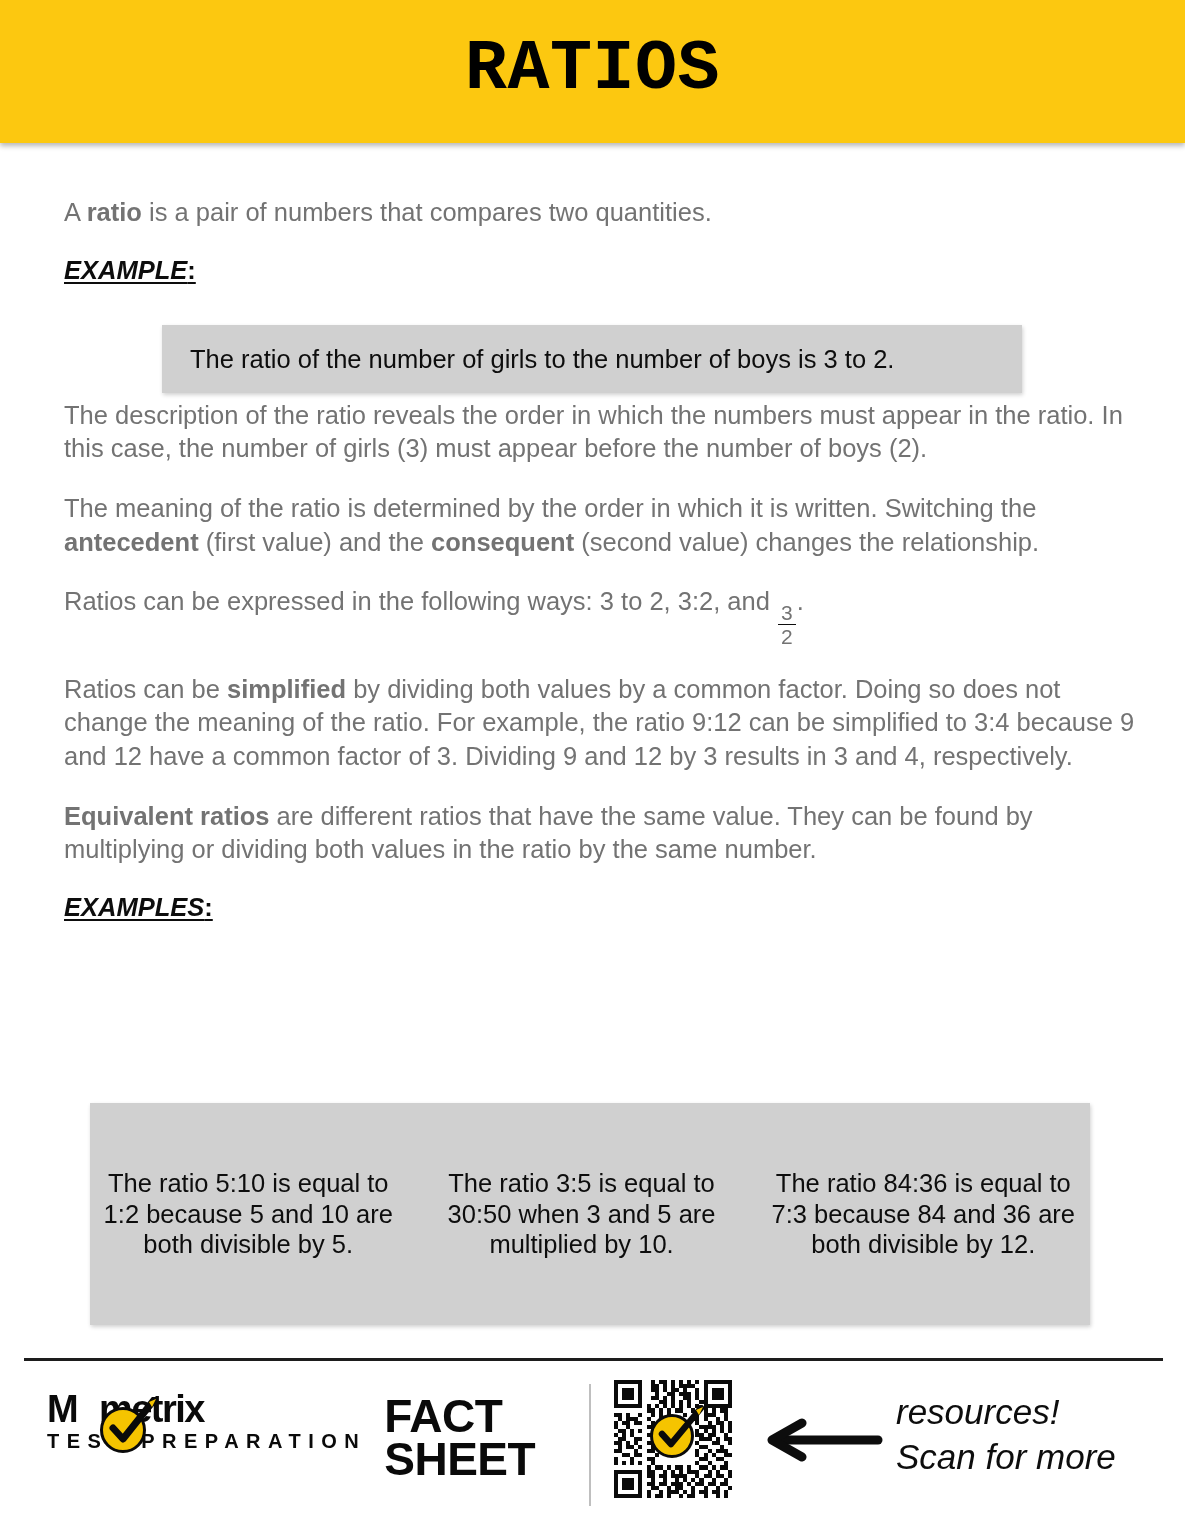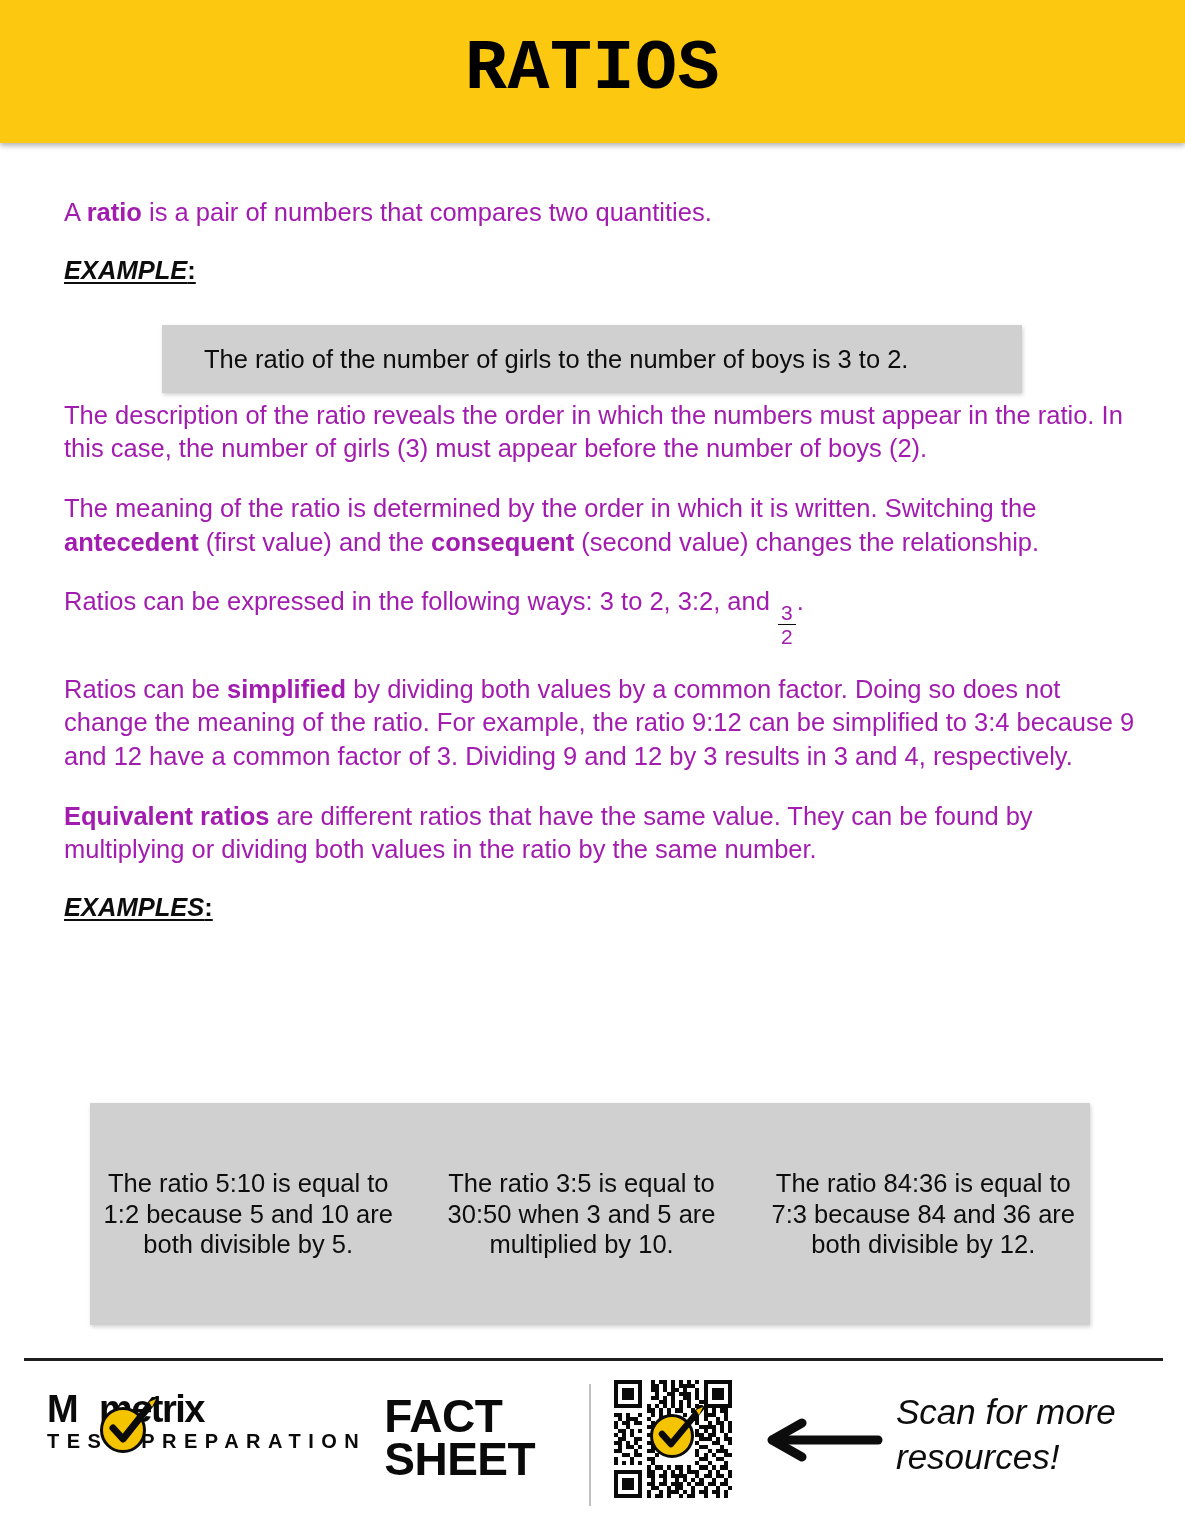--- a/index.html
+++ b/index.html
@@ -43,21 +43,21 @@
   .content {
     position: absolute;
     left: 64px;
     top: 196px;
     width: 1076px;
   }
   .para {
     font-size: 25.5px;
     line-height: 1.32;
     margin: 0 0 26px 0;
-    color: #a21caf;
+    color: #737373;
   }
   .para b {
     font-weight: bold;
   }
 
   .section-label {
     font-size: 25.5px;
     font-weight: bold;
     font-style: italic;
     text-decoration: underline;
@@ -77,21 +77,21 @@
     box-sizing: border-box;
   }
   .grey-box-single {
     position: absolute;
     left: 162px;
     top: 325px;
     width: 860px;
     height: 68px;
     display: flex;
     align-items: center;
-    padding-left: 42px;
+    padding-left: 28px;
   }
   .grey-box-single .line {
     font-size: 25.5px;
     line-height: 1.2;
   }
 
   .grey-box-multi {
     position: absolute;
     left: 90px;
     top: 1103px;
@@ -559,17 +559,17 @@
       </svg>
     </div>
   </div>
 
   <svg class="scan-arrow" viewBox="0 0 120 44">
     <line x1="112" y1="22" x2="16" y2="22" stroke="#0d0d0d" stroke-width="9" stroke-linecap="round"></line>
     <polyline points="36,5 6,22 36,39" fill="none" stroke="#0d0d0d" stroke-width="9" stroke-linecap="round" stroke-linejoin="round"></polyline>
   </svg>
 
   <div class="scan-text">
+    <div>resources!</div>
     <div>Scan for more</div>
-    <div>resources!</div>
   </div>
 
 </div>
 
 </body></html>

